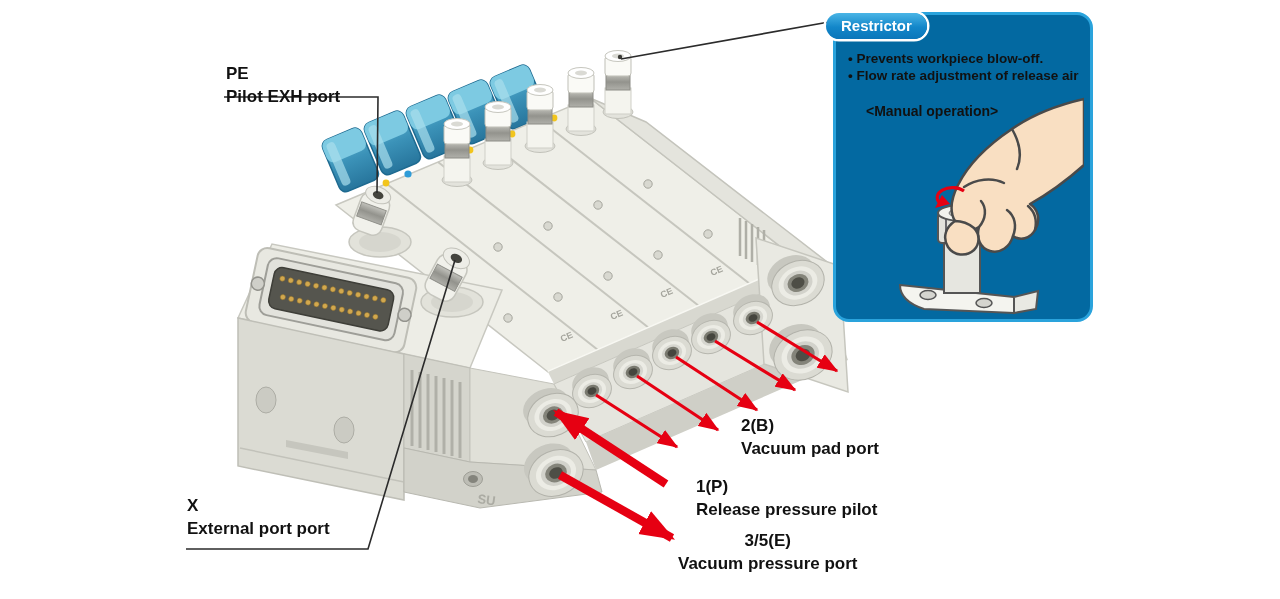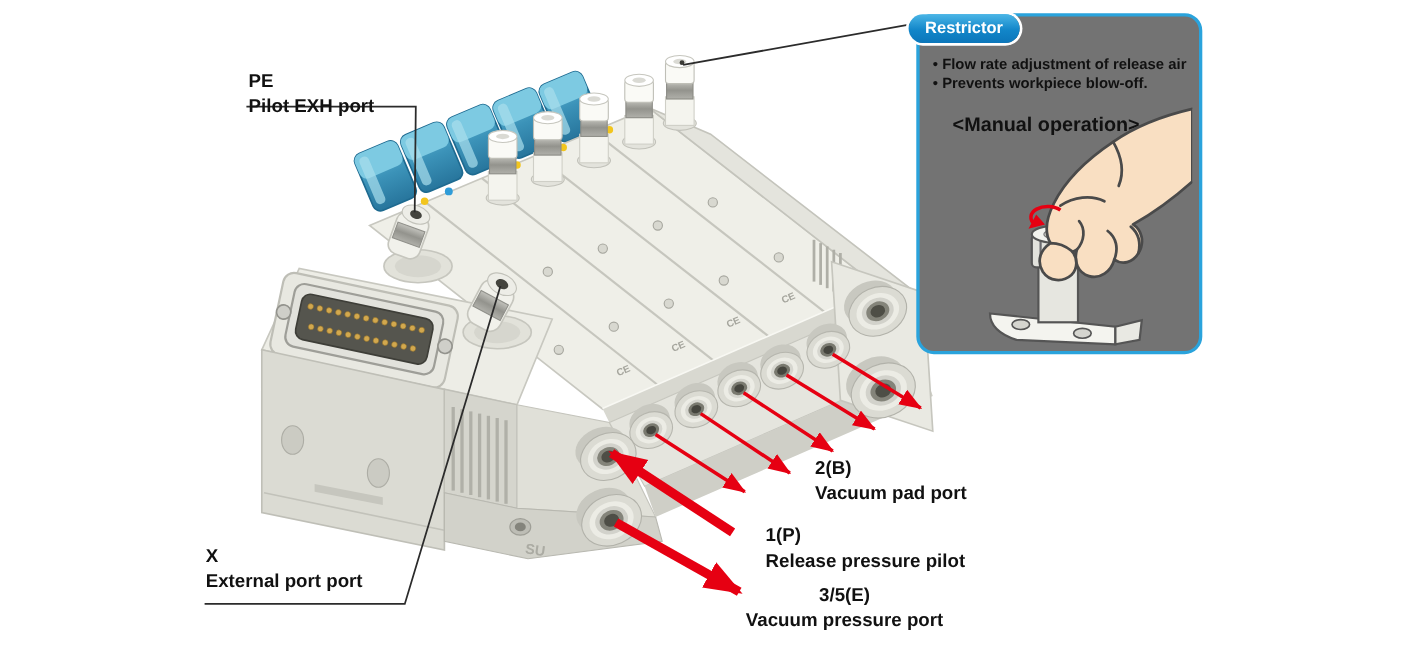--- a/index.html
+++ b/index.html
@@ -3,28 +3,28 @@
 <meta charset="utf-8">
 <style>
   html,body{margin:0;padding:0;background:#fff;}
   #stage{position:relative;width:1280px;height:599px;background:#ffffff;overflow:hidden;
          font-family:"Liberation Sans","DejaVu Sans",sans-serif;}
   #machine-svg{position:absolute;left:0;top:0;z-index:1;}
   .port-label{position:absolute;z-index:3;color:#111;font-weight:bold;font-size:17px;line-height:23px;white-space:nowrap;}
   .port-label .code{display:block;}
   .port-label .name{display:block;}
   .callout{position:absolute;left:833px;top:12px;width:254px;height:304px;border:3px solid #2aa3dc;
-           border-radius:16px;background:#737373;z-index:2;}
+           border-radius:16px;background:#0369a1;z-index:2;}
   .callout-pill{position:absolute;left:-10px;top:-2px;height:26px;padding:0 15px;border-radius:14px;
            background:linear-gradient(180deg,#4ab5e6 0%,#1286c9 55%,#0b76ba 100%);
            box-shadow:0 0 0 2.5px #ffffff;color:#fff;font-weight:bold;font-size:15px;line-height:26px;}
   .callout-bullets{position:absolute;left:12px;top:34px;margin:0;padding:0;list-style:none;}
   .callout-bullets li{font-size:13.5px;font-weight:bold;color:#111;margin:2px 0;white-space:nowrap;}
   .callout-bullets li::before{content:"\2022\00a0";}
-  .manual-label{position:absolute;left:30px;top:88px;font-size:18px;font-weight:bold;color:#111;white-space:nowrap;}
+  .manual-label{position:absolute;left:30px;top:88px;font-size:14px;font-weight:bold;color:#111;white-space:nowrap;}
   .hand-svg{position:absolute;left:36px;top:82px;}
 </style>
 </head>
 <body>
 
 <div id="stage">
 
 <svg id="machine-svg" width="1280" height="599" viewBox="0 0 1280 599">
   <defs>
     <linearGradient id="capGrad" x1="0" y1="0" x2="0" y2="1">
@@ -358,22 +358,22 @@
   <span class="name">Release pressure pilot</span>
 </div>
 <div class="port-label" style="left:678px;top:529px;text-align:center;">
   <span class="code">3/5(E)</span>
   <span class="name">Vacuum pressure port</span>
 </div>
 
 <div class="callout">
   <div class="callout-pill">Restrictor</div>
   <ul class="callout-bullets">
+    <li>Prevents workpiece blow-off.</li>
     <li>Flow rate adjustment of release air</li>
-    <li>Prevents workpiece blow-off.</li>
   </ul>
   <div class="manual-label">&lt;Manual operation&gt;</div>
 
   <svg class="hand-svg" width="212" height="218" viewBox="0 0 212 218">
 
     <g>
       <path d="M28,188 L142,200 L142,216 L52,212 Q28,204 28,188 Z" fill="#f4f4ef" stroke="#555" stroke-width="2"></path>
       <path d="M142,200 L166,194 L164,212 L142,216 Z" fill="#e9e9e3" stroke="#555" stroke-width="2"></path>
       <ellipse cx="56" cy="198" rx="8" ry="4.5" fill="#d5d5cf" stroke="#555" stroke-width="1.5"></ellipse>
       <ellipse cx="112" cy="206" rx="8" ry="4.5" fill="#d5d5cf" stroke="#555" stroke-width="1.5"></ellipse>

